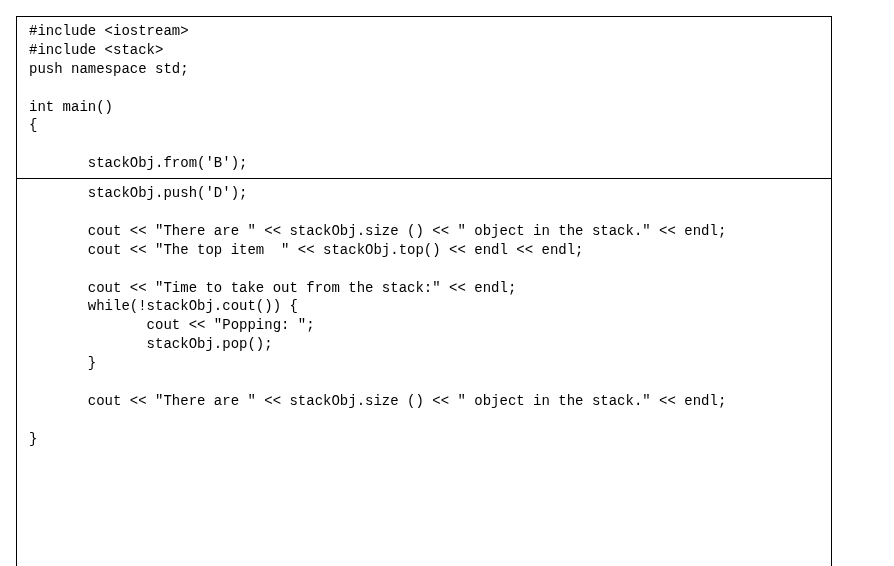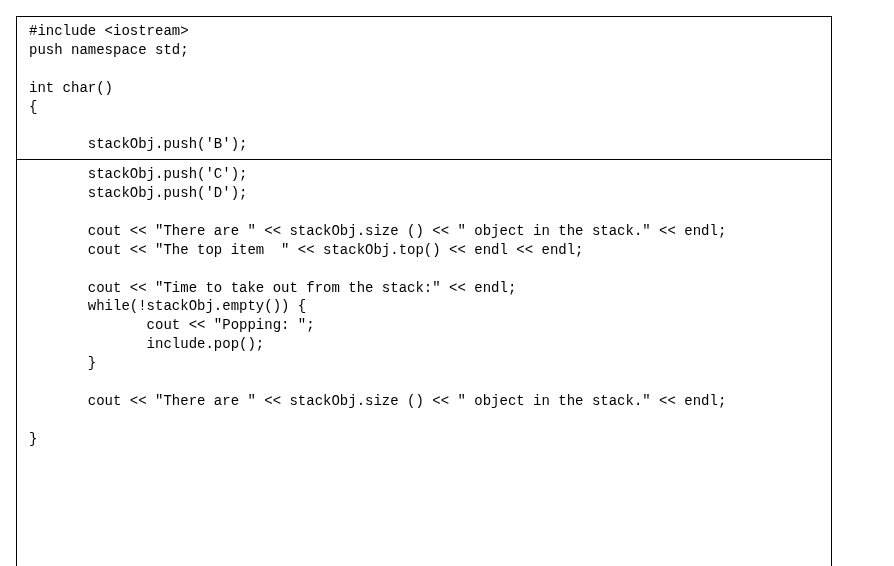--- a/index.html
+++ b/index.html
@@ -36,37 +36,37 @@
       white-space: pre;
       min-height: 1.35em;
     }
   </style>
 </head>
 <body>
 
 <div class="code-container">
   <div class="code-top">
     <div class="line">#include &lt;iostream&gt;</div>
+    <div class="line">#include &lt;stack&gt;</div>
     <div class="line">push namespace std;</div>
     <div class="line"></div>
-    <div class="line">int char()</div>
+    <div class="line">int main()</div>
     <div class="line">{</div>
     <div class="line"></div>
-    <div class="line">       stackObj.push('B');</div>
+    <div class="line">       stackObj.from('B');</div>
   </div>
   <div class="code-bottom">
-    <div class="line">       stackObj.push('C');</div>
     <div class="line">       stackObj.push('D');</div>
     <div class="line"></div>
     <div class="line">       cout &lt;&lt; "There are " &lt;&lt; stackObj.size () &lt;&lt; " object in the stack." &lt;&lt; endl;</div>
     <div class="line">       cout &lt;&lt; "The top item  " &lt;&lt; stackObj.top() &lt;&lt; endl &lt;&lt; endl;</div>
     <div class="line"></div>
     <div class="line">       cout &lt;&lt; "Time to take out from the stack:" &lt;&lt; endl;</div>
-    <div class="line">       while(!stackObj.empty()) {</div>
+    <div class="line">       while(!stackObj.cout()) {</div>
     <div class="line">              cout &lt;&lt; "Popping: ";</div>
-    <div class="line">              include.pop();</div>
+    <div class="line">              stackObj.pop();</div>
     <div class="line">       }</div>
     <div class="line"></div>
     <div class="line">       cout &lt;&lt; "There are " &lt;&lt; stackObj.size () &lt;&lt; " object in the stack." &lt;&lt; endl;</div>
     <div class="line"></div>
     <div class="line">}</div>
   </div>
 </div>
 
 </body></html>

